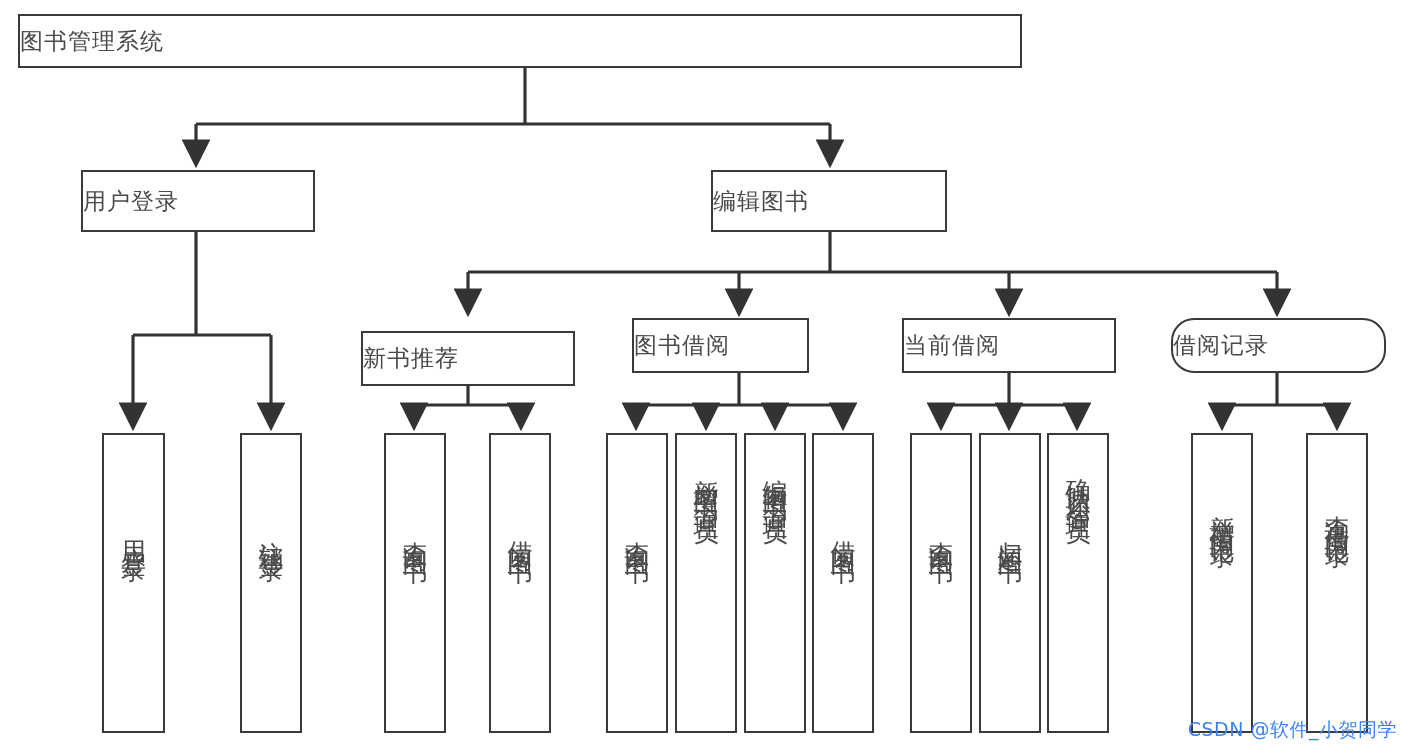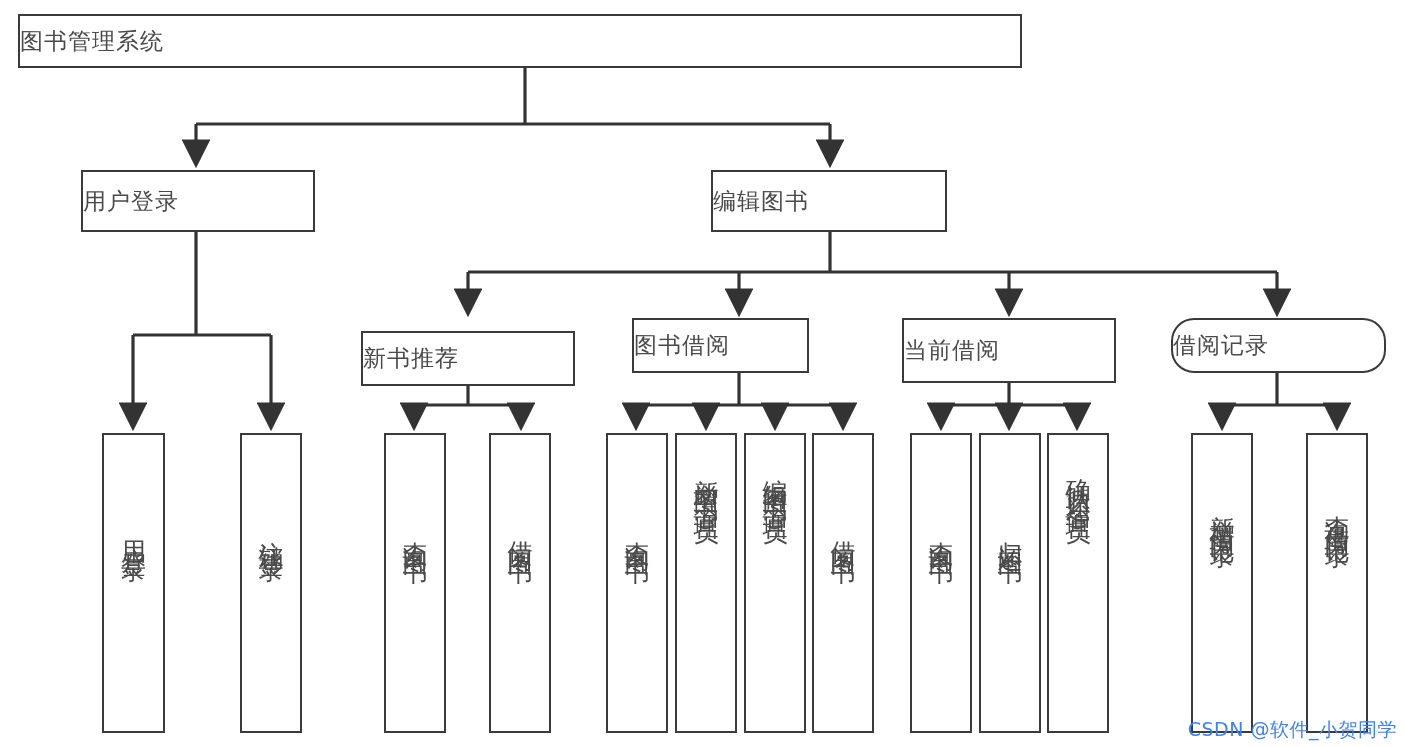--- a/index.html
+++ b/index.html
@@ -144,21 +144,21 @@
   <div class="node horizontal" style="left:711px; top:170px; width:236px; height:62px;">
     <span class="label">编辑图书</span>
   </div>
 
   <div class="node horizontal" style="left:361px; top:318px; width:214px; height:55px;margin-top:13px;">
     <span class="label">新书推荐</span>
   </div>
   <div class="node horizontal" style="left:632px; top:318px; width:177px; height:55px;">
     <span class="label">图书借阅</span>
   </div>
-  <div class="node horizontal" style="left:902px; top:318px; width:214px; height:65px;">
+  <div class="node horizontal" style="left:902px; top:318px; width:214px; height:55px;">
     <span class="label">当前借阅</span>
   </div>
   <div class="node horizontal" style="left:1171px; top:318px; width:215px; height:55px;border-radius:23px;">
     <span class="label">借阅记录</span>
   </div>
 
   <div class="node vertical mid" style="left:102px; top:433px; width:63px; height:300px;">
     <span class="label">用户登录</span>
   </div>
   <div class="node vertical mid" style="left:240px; top:433px; width:62px; height:300px;">

